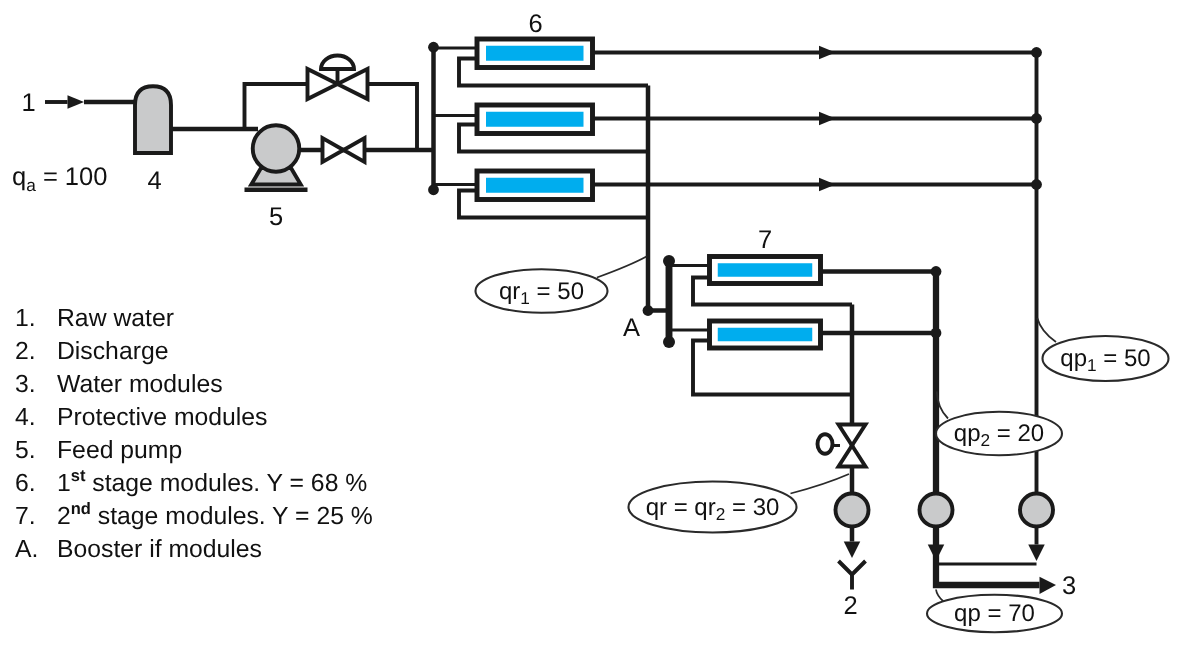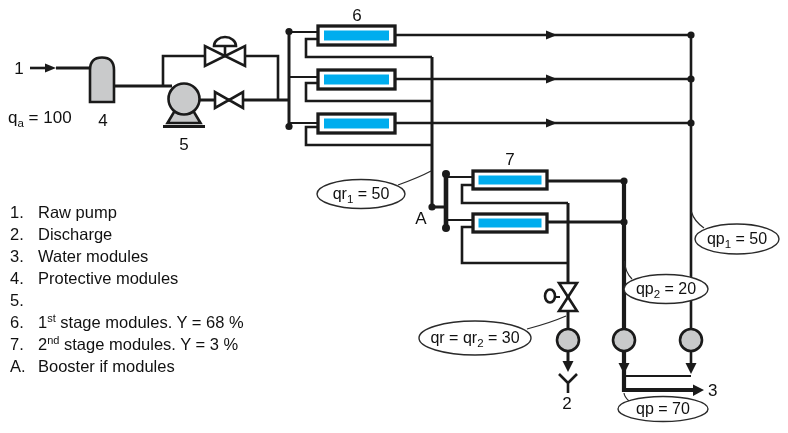--- a/index.html
+++ b/index.html
@@ -21,21 +21,21 @@
   .arrow{fill:#1a1a1a;stroke:none;}
   .bubble{fill:#ffffff;stroke:#2a2a2a;stroke-width:1.4;}
   .tail{fill:none;stroke:#2a2a2a;stroke-width:1.2;}
   .lbl{font-family:"Liberation Sans",sans-serif;font-size:17px;fill:#111;}
   .clbl{font-family:"Liberation Sans",sans-serif;font-size:16px;fill:#111;}
   .sub{font-size:11.5px;}
   
   .legend{position:absolute;left:10px;top:201px;width:310px;}
   .legend-row{display:flex;font-size:16.5px;color:#111;line-height:22px;}
   .legend-num{width:28px;flex:0 0 28px;}
-  .legend-text sup{font-size:11px;line-height:1;}
+  .legend-text sup{font-size:11px;line-height:1;font-weight:bold;}
 </style>
 </head>
 <body>
 
 <div class="figure">
 
 <svg width="788" height="433" viewBox="0 0 788 433">
 
   <path class="ln w25" d="M30,68 L45,68"></path>
   <polygon class="arrow" points="45,63.5 45,72.5 56,68"></polygon>
@@ -161,44 +161,45 @@
   <text class="clbl" x="361" y="199" text-anchor="middle"><tspan>qr</tspan><tspan class="sub" dy="3.5">1</tspan><tspan dy="-3.5"> = 50</tspan></text>
   <text class="clbl" x="737" y="244" text-anchor="middle"><tspan>qp</tspan><tspan class="sub" dy="3.5">1</tspan><tspan dy="-3.5"> = 50</tspan></text>
   <text class="clbl" x="666" y="294" text-anchor="middle"><tspan>qp</tspan><tspan class="sub" dy="3.5">2</tspan><tspan dy="-3.5"> = 20</tspan></text>
   <text class="clbl" x="475" y="343" text-anchor="middle"><tspan>qr = qr</tspan><tspan class="sub" dy="3.5">2</tspan><tspan dy="-3.5"> = 30</tspan></text>
   <text class="clbl" x="663" y="414" text-anchor="middle"><tspan>qp = 70</tspan></text>
 </svg>
 
   <div class="legend">
     <div class="legend-row">
       <span class="legend-num">1.</span>
-      <span class="legend-text"><span>Raw pump</span><sup></sup><span></span></span>
+      <span class="legend-text"><span>Raw water</span><sup></sup><span></span></span>
     </div>
     <div class="legend-row">
       <span class="legend-num">2.</span>
       <span class="legend-text"><span>Discharge</span><sup></sup><span></span></span>
     </div>
     <div class="legend-row">
       <span class="legend-num">3.</span>
       <span class="legend-text"><span>Water modules</span><sup></sup><span></span></span>
     </div>
     <div class="legend-row">
       <span class="legend-num">4.</span>
       <span class="legend-text"><span>Protective modules</span><sup></sup><span></span></span>
     </div>
     <div class="legend-row">
       <span class="legend-num">5.</span>
+      <span class="legend-text"><span>Feed pump</span><sup></sup><span></span></span>
     </div>
     <div class="legend-row">
       <span class="legend-num">6.</span>
       <span class="legend-text"><span>1</span><sup>st</sup><span> stage modules. Y = 68 %</span></span>
     </div>
     <div class="legend-row">
       <span class="legend-num">7.</span>
-      <span class="legend-text"><span>2</span><sup>nd</sup><span> stage modules. Y = 3 %</span></span>
+      <span class="legend-text"><span>2</span><sup>nd</sup><span> stage modules. Y = 25 %</span></span>
     </div>
     <div class="legend-row">
       <span class="legend-num">A.</span>
       <span class="legend-text"><span>Booster if modules</span><sup></sup><span></span></span>
     </div>
   </div>
 
 </div>
 
 </body></html>

